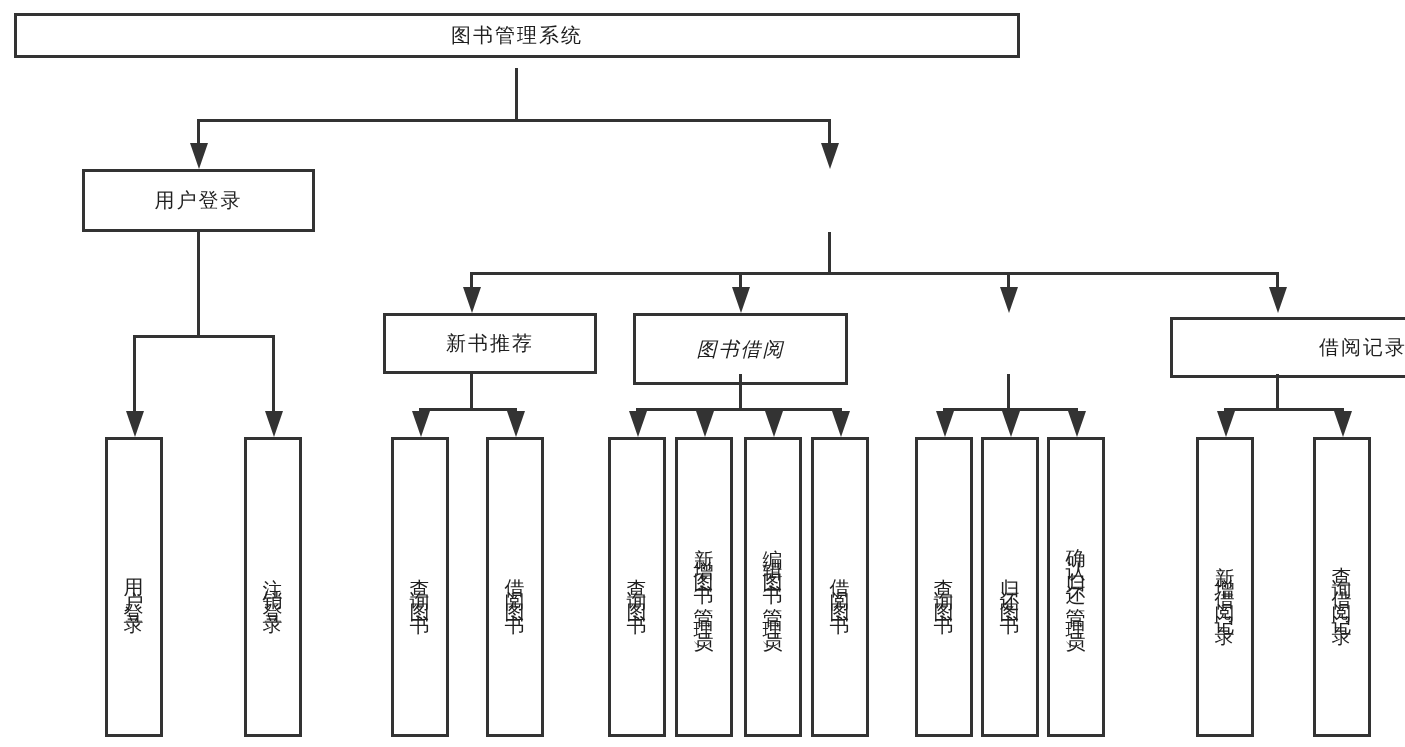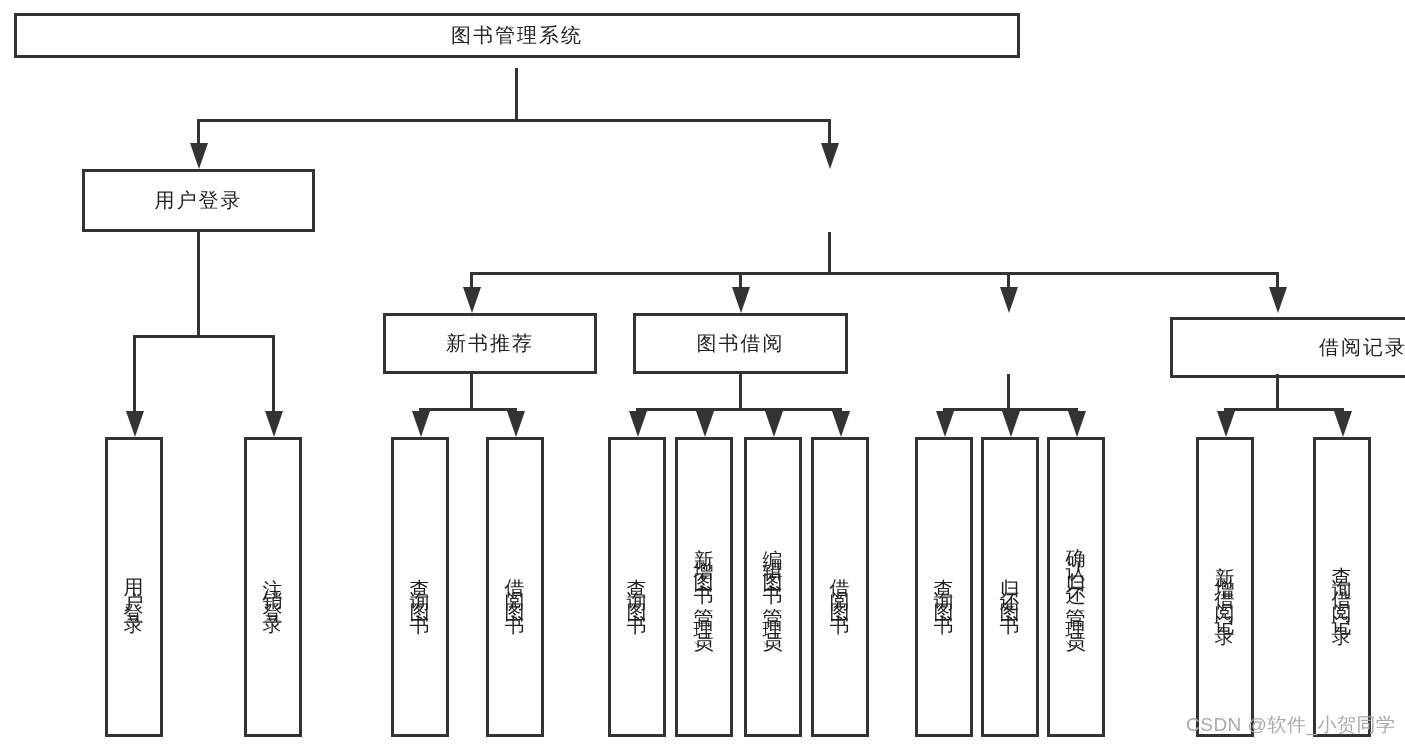--- a/index.html
+++ b/index.html
@@ -101,21 +101,21 @@
   <div class="drop" style="left:1007px;top:272px;height:15px;">
       <div class="arrow"></div>
     </div>
   <div class="drop" style="left:1276px;top:272px;height:15px;">
       <div class="arrow"></div>
     </div>
 
   <div class="node" style="left:364px;top:313px;width:214px;height:61px;margin-left:19px;">
     <span>新书推荐</span>
   </div>
-  <div class="node" style="left:633px;top:313px;width:215px;height:61px;">
+  <div class="node" style="left:633px;top:313px;width:215px;height:72px;font-style:italic;">
     <span>图书借阅</span>
   </div>
   <div class="node" style="left:1170px;top:317px;width:240px;height:61px;justify-content:flex-end;">
     <span>借阅记录</span>
   </div>
 
   <div class="vline" style="left:470px;top:374px;height:34px;"></div>
   <div class="hline" style="left:419px;top:408px;width:98px;"></div>
   <div class="drop" style="left:419px;top:408px;height:3px;">
       <div class="arrow"></div>
@@ -197,15 +197,14 @@
     <span>确认归还（管理员）</span>
   </div>
 
   <div class="leaf" style="left:1196px;">
     <span>新增借阅记录</span>
   </div>
   <div class="leaf" style="left:1313px;">
     <span>查询借阅记录</span>
   </div>
 
-  <div class="watermark">CSDN @软件_小贺同学</div>
 
 </div>
 
 </body></html>

